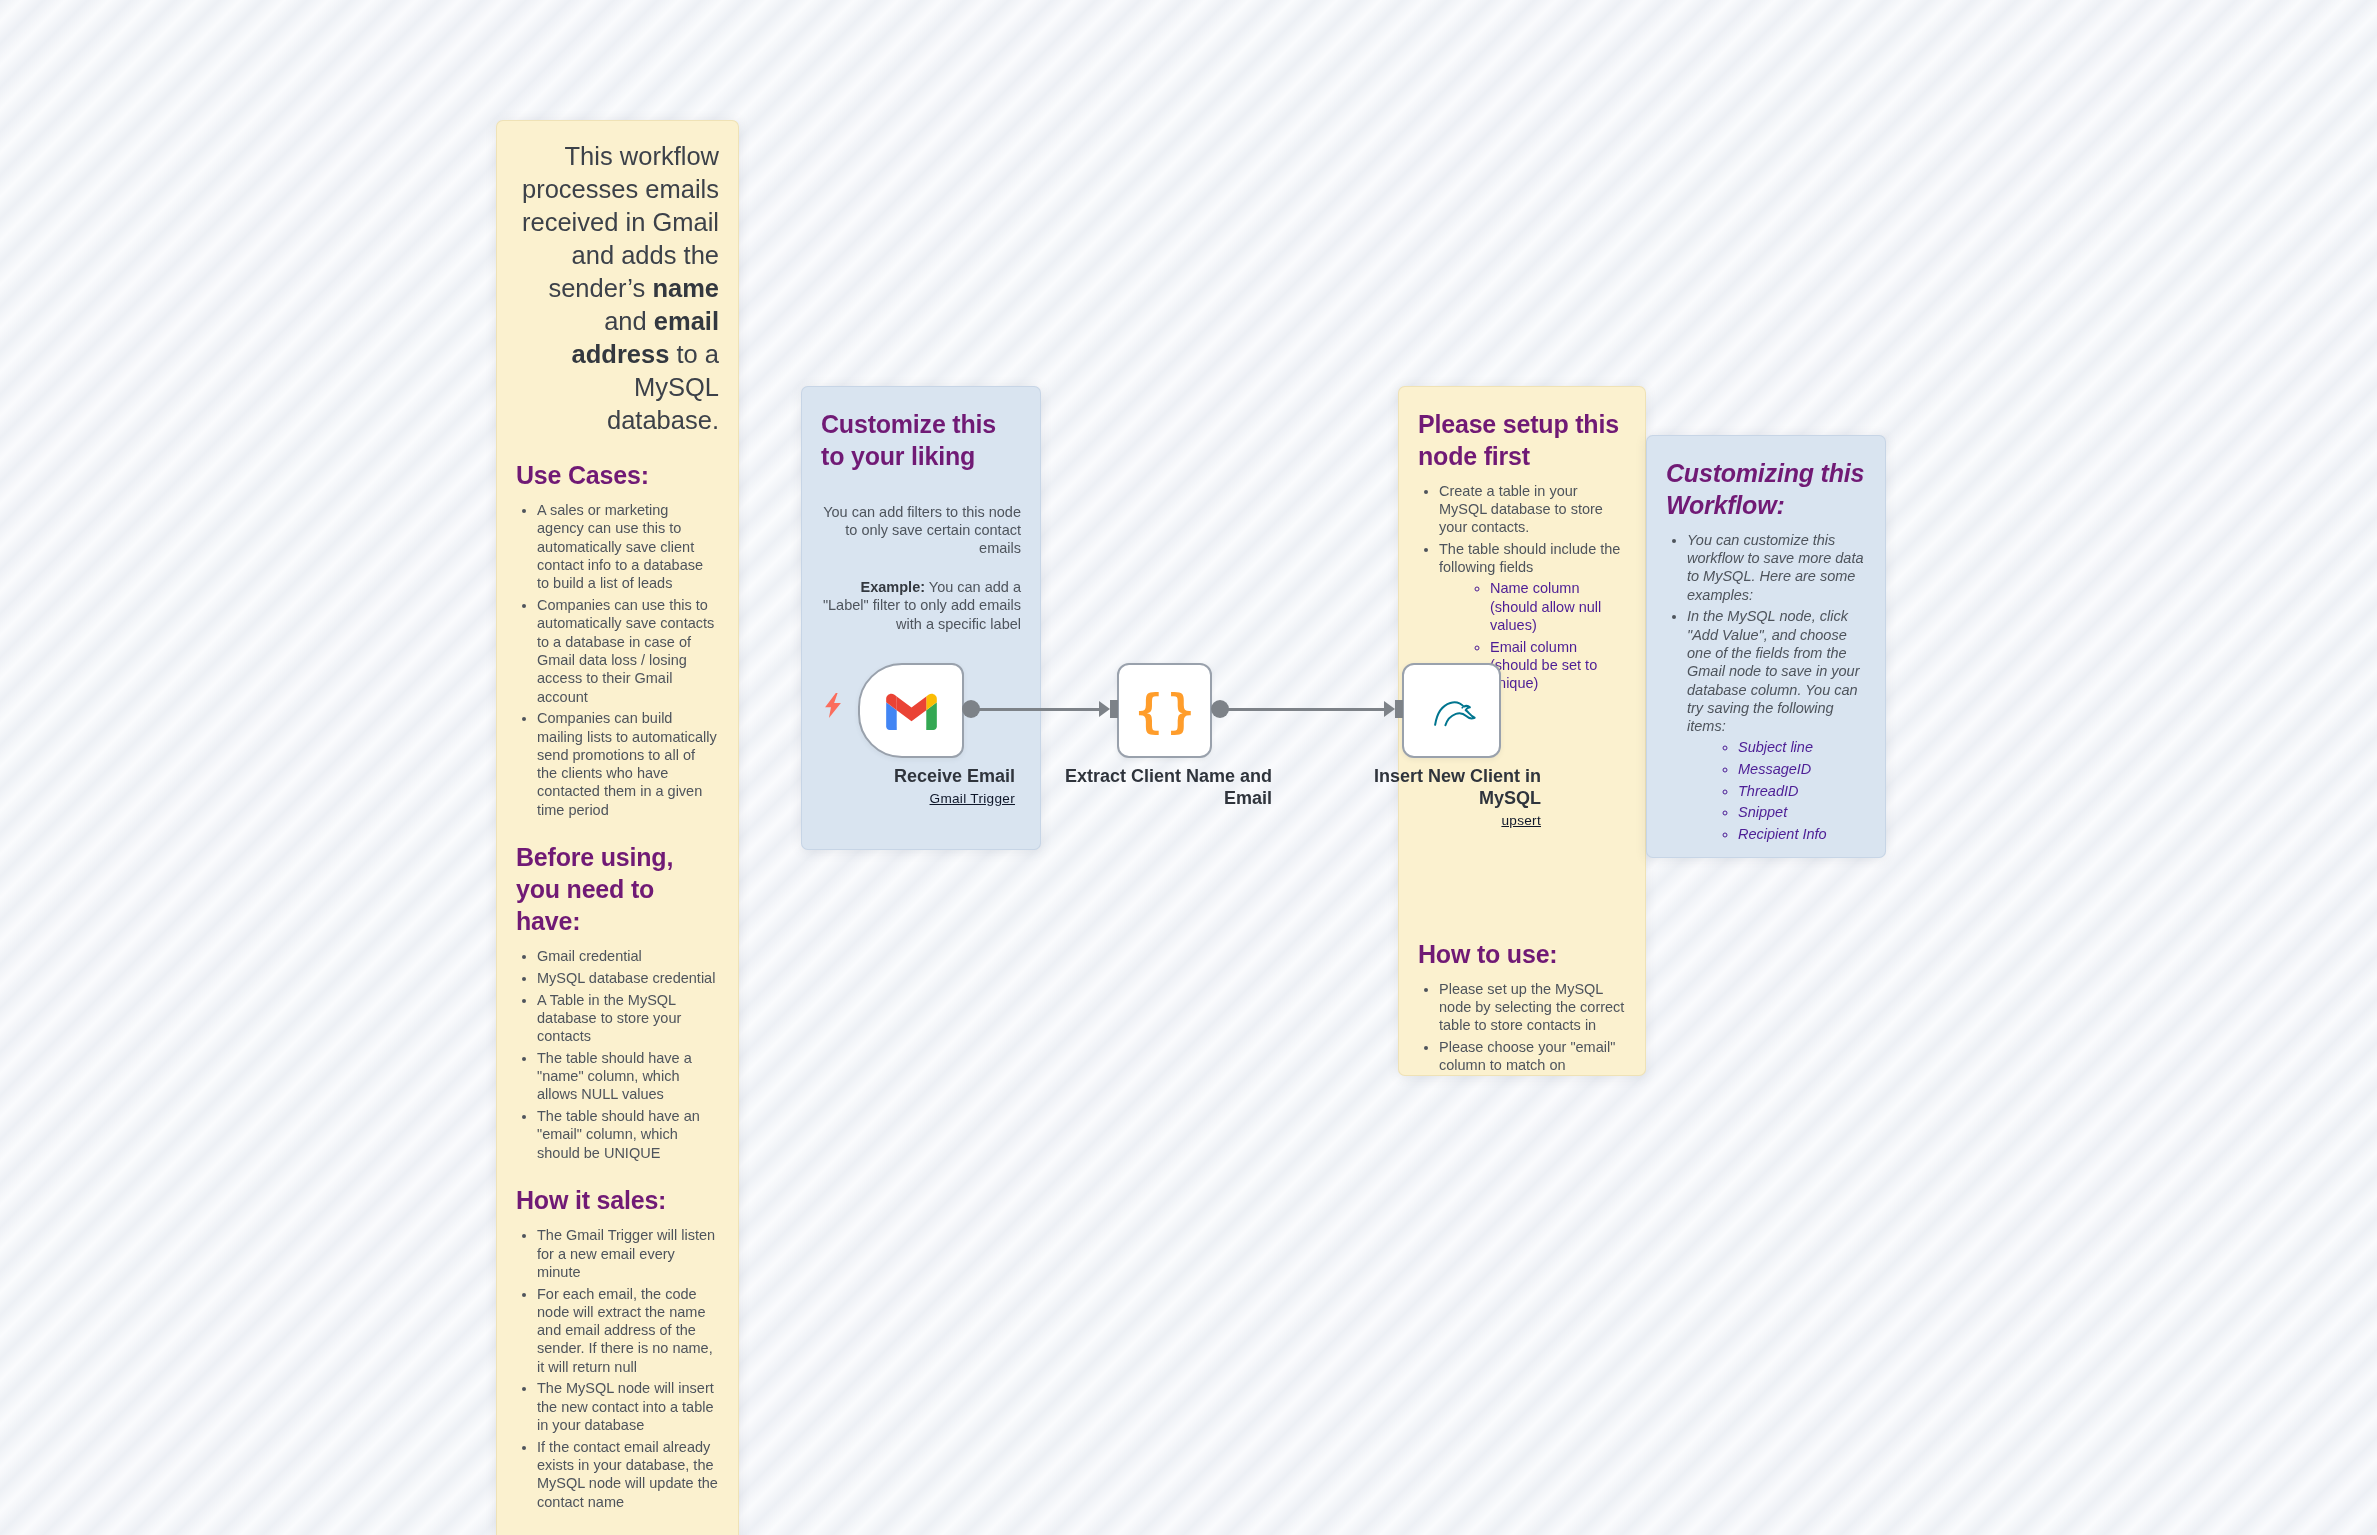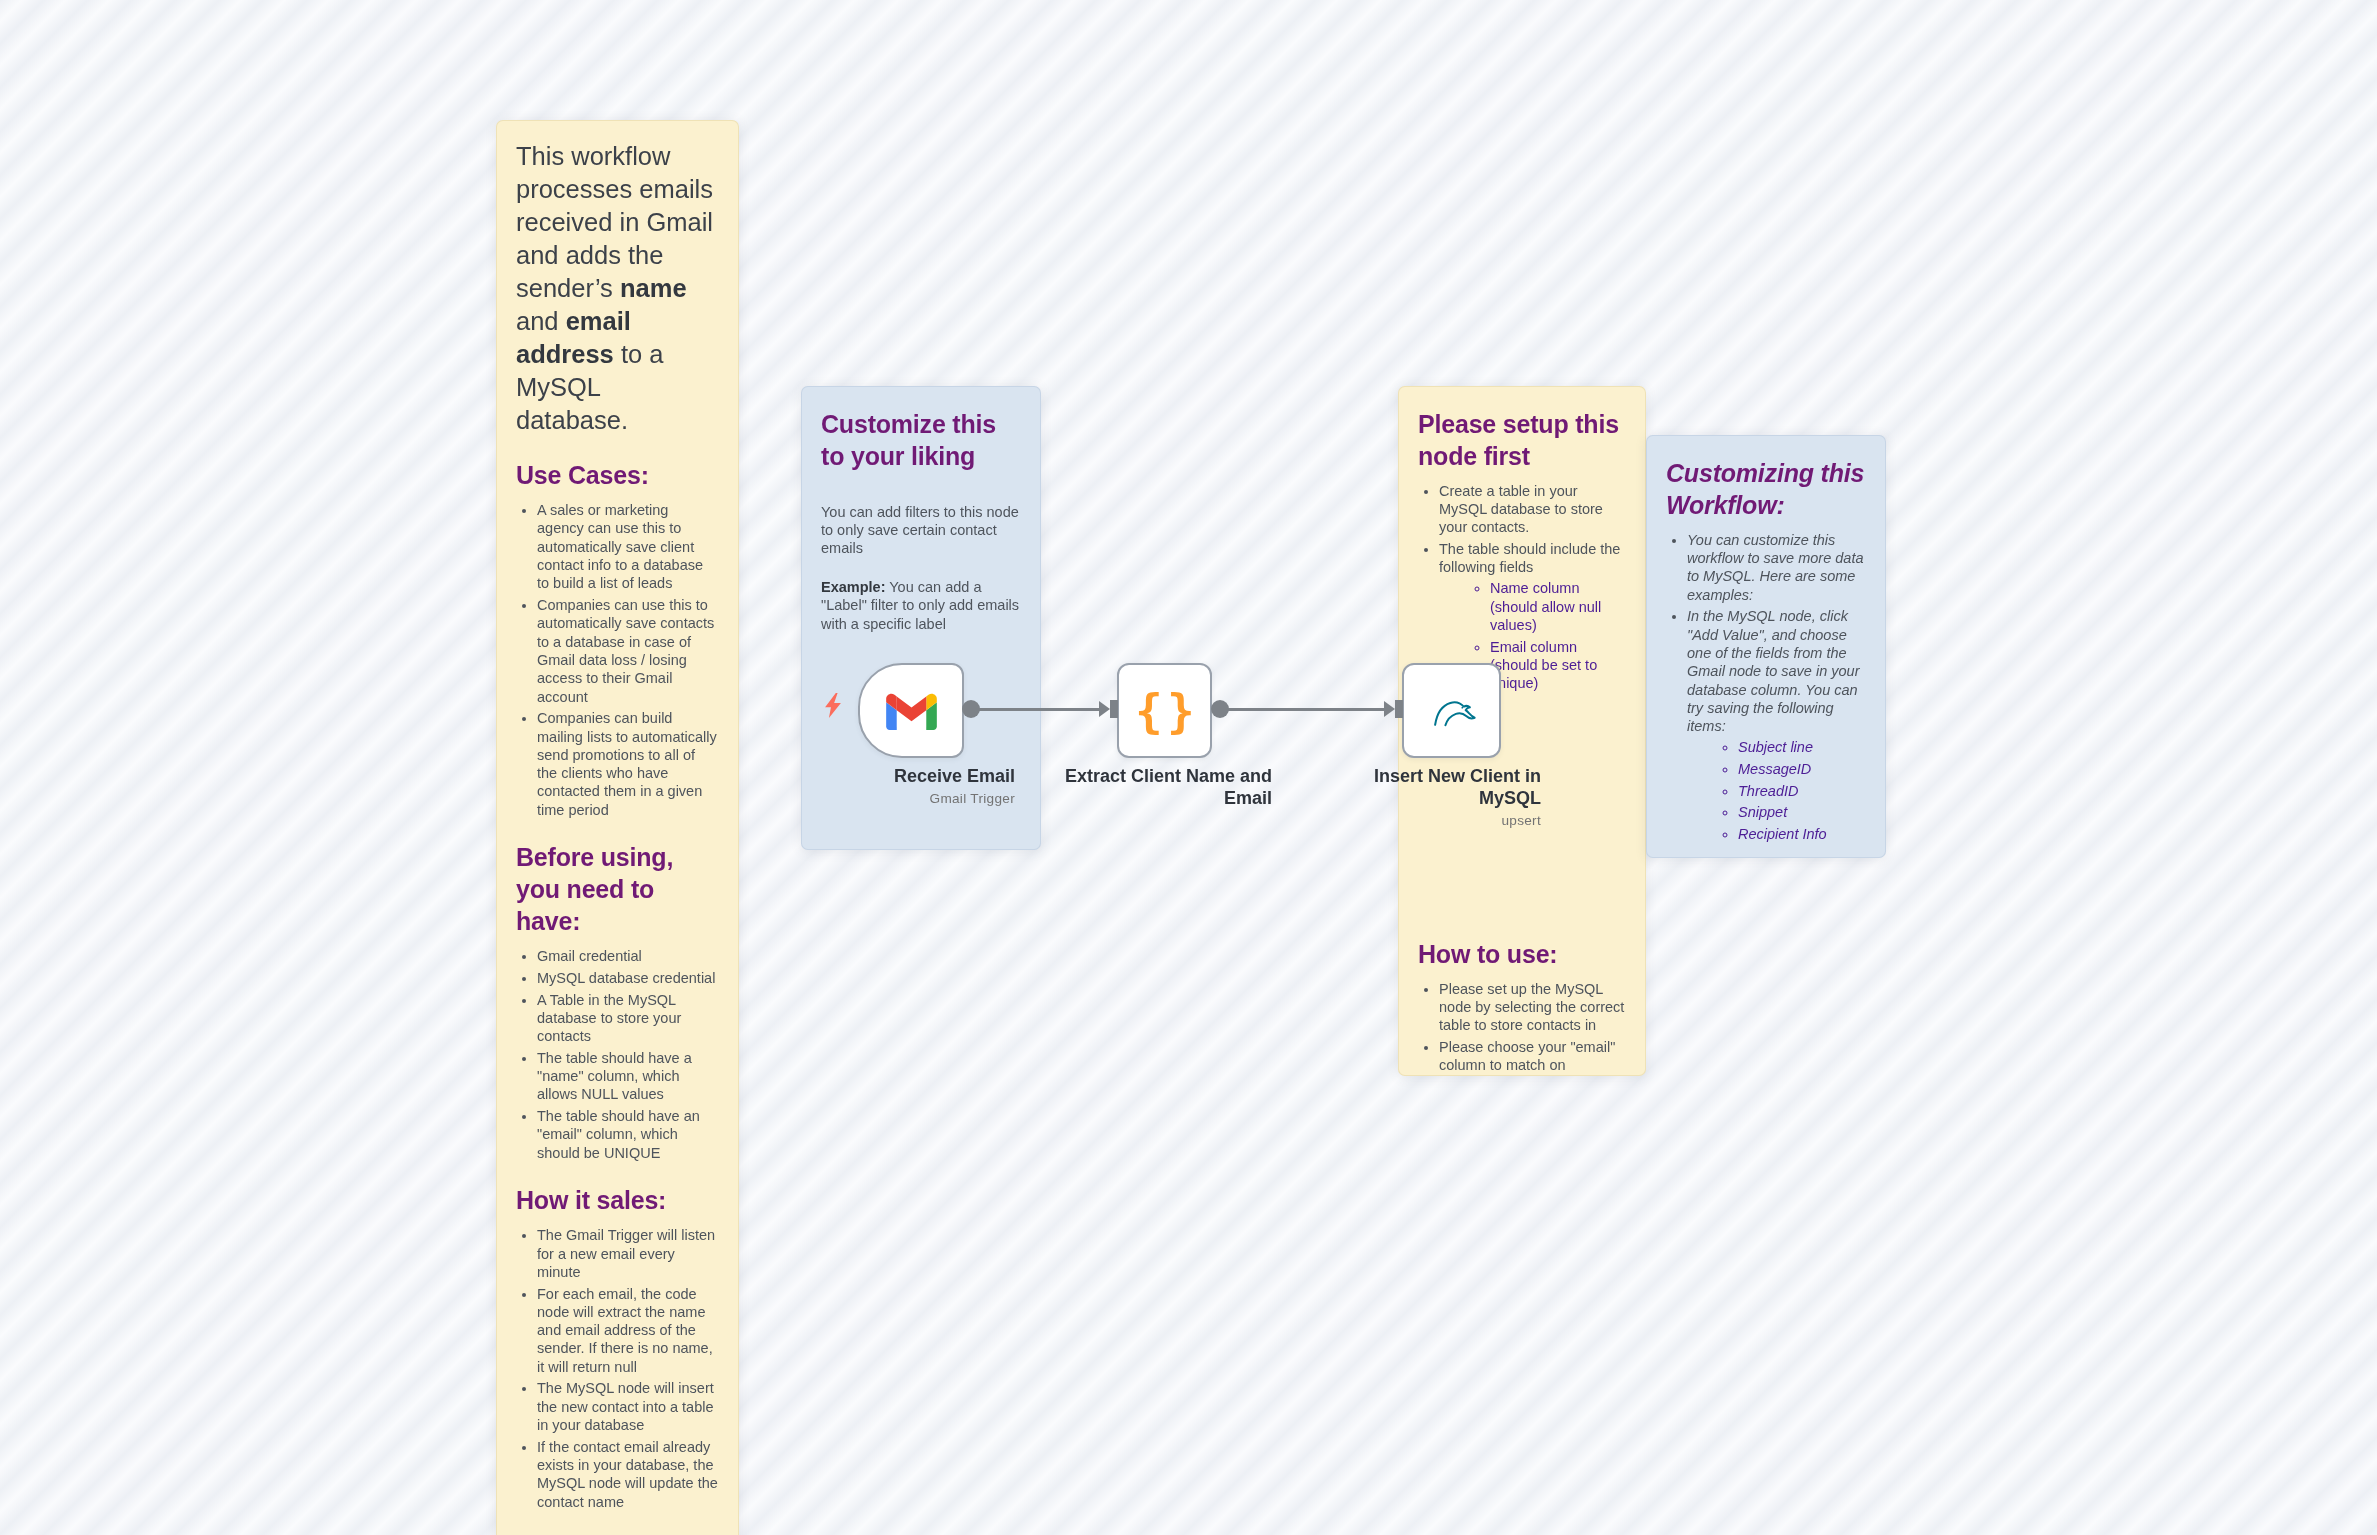--- a/index.html
+++ b/index.html
@@ -25,21 +25,21 @@
   }
   .note.yellow { background: var(--sticky_yellow); border: 0.9px solid rgba(190,160,70,0.18); }
   .note.blue   { background: var(--sticky_blue);   border: 0.9px solid rgba(90,130,170,0.14); }
 
   .note-h {
     font-size: 25px; line-height: 1.28; font-weight: 700;
     color: #701a75; letter-spacing: -0.2px;
     margin: 22px 0 10.2px 0;
   }
   .note-h.first { margin-top: 1.7px; }
-  .note p { font-size: 14.5px; line-height: 18.3px; color: #4e545c; margin: 13.6px 0 0 0; }
+  .note p { font-size: 14.5px; line-height: 18.3px; color: #4e545c; margin: 13.6px 0 0 0; text-align: right; }
   .note .intro {
     font-size: 25.5px; line-height: 33px; color: #3c4149; margin: 0;
   }
   .note .intro span.b, .note p span.b { font-weight: 700; color: #33383f; }
   .note ul { margin: 5.1px 0 0 0; padding-left: 21px; list-style: disc; }
   .note li { font-size: 14.5px; line-height: 18.3px; color: #4e545c; margin-bottom: 3.4px; }
   .note ul.sub { list-style: circle; padding-left: 19px; margin-top: 2.6px; }
   .note ul.sub li { margin-bottom: 3.4px; color: #4c1d95; margin-left: 32px; }
   .note .gap-how-to-use { margin-top: 245px; }
 
@@ -54,21 +54,21 @@
     z-index: 3;
   }
   .wf-node.trigger { border-radius: 44px 12px 12px 44px; }
 
   .node-label {
     position: absolute; text-align: right; z-index: 3;
     font-size: 18px; line-height: 22px; font-weight: 700; color: #2f343c;
   }
   .node-sub {
     font-weight: 400; font-size: 13.6px; line-height: 17px;
-    color: #737373; letter-spacing: 0.3px; margin-top: 3.4px;
+    color: #0f172a; letter-spacing: 0.3px; margin-top: 3.4px; text-decoration: underline;
   }
 
   .code-glyph {
     font-family: "DejaVu Sans Mono", monospace;
     font-size: 46px; font-weight: 700; letter-spacing: 4.3px;
     color: var(--code_icon); transform: translateX(2.6px);
   }
 
   
   .conn { position: absolute; height: 3px; background: var(--connector); z-index: 2; }

